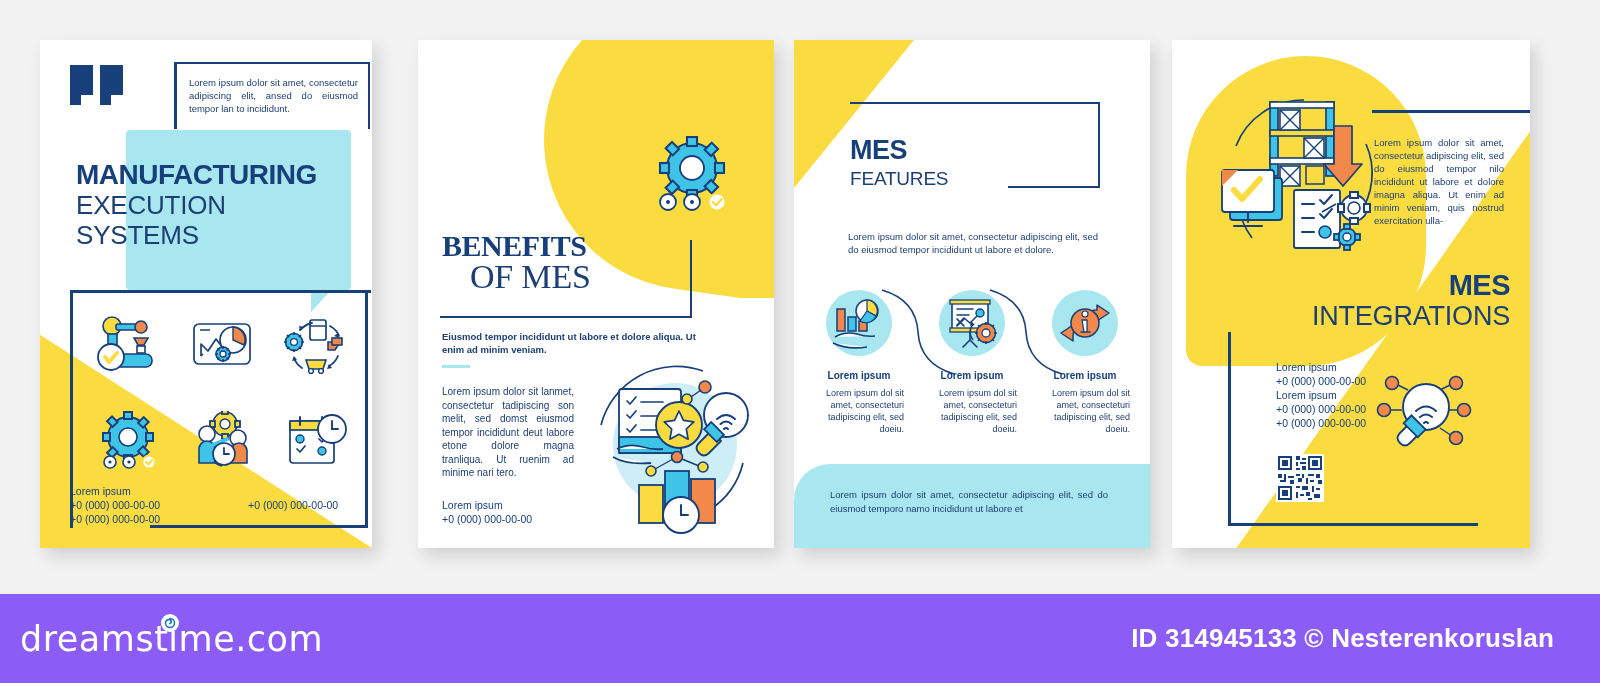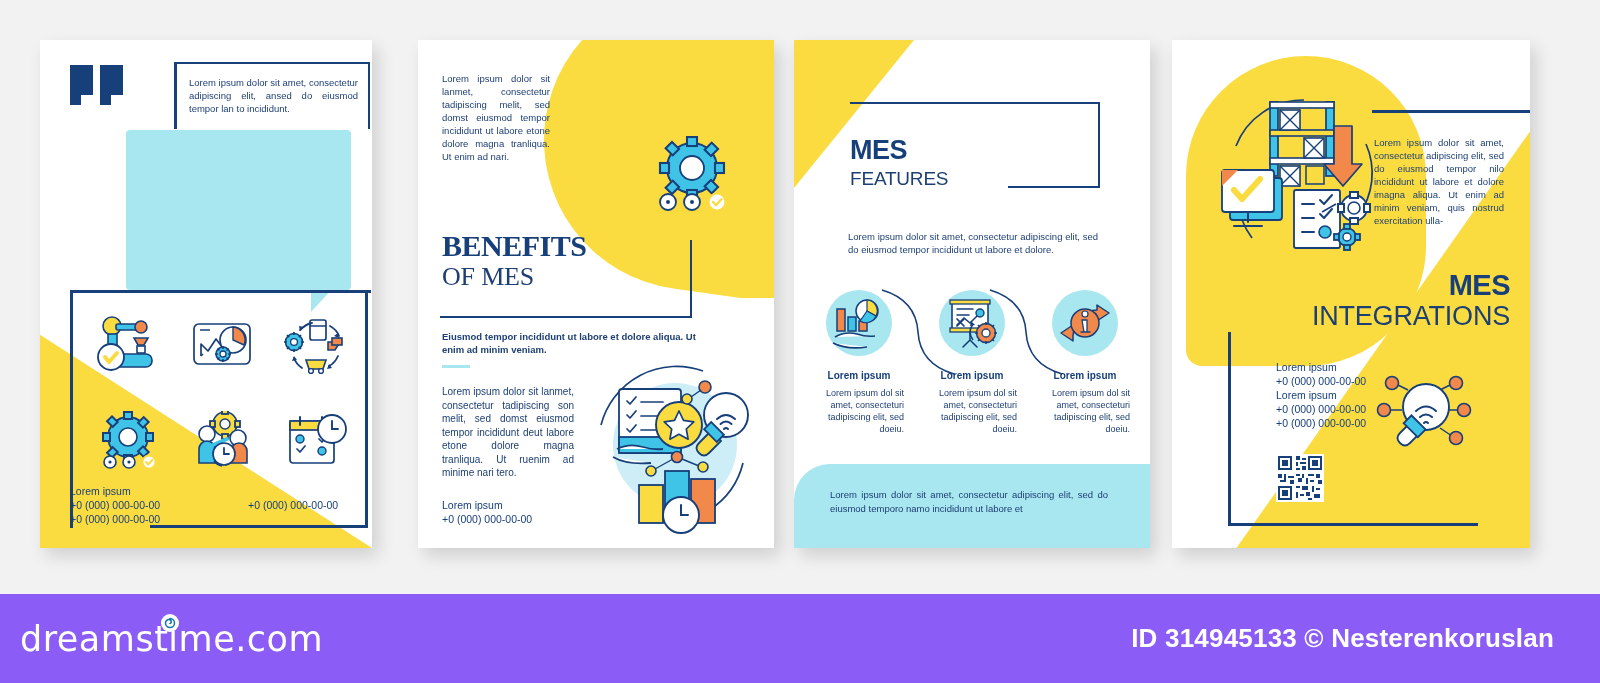--- a/index.html
+++ b/index.html
@@ -83,21 +83,21 @@
     align-items:center;justify-items:center;
   }
   .p1-contact-l{position:absolute;left:30px;bottom:22px;}
   .p1-contact-r{position:absolute;left:208px;bottom:36px;}
   .p2-yellow-wrap{position:absolute;right:0;top:0;width:232px;height:258px;overflow:hidden;}
   .p2-lorem{position:absolute;left:24px;top:32px;width:108px;}
   .p2-lorem .body-txt{font-size:9.5px;line-height:13px;}
   .p2-gear{position:absolute;right:38px;top:96px;}
   .p2-heading{position:absolute;left:24px;top:190px;font-family:Liberation Serif, serif;}
   .p2-heading .l1{font-size:30px;line-height:32px;}
-  .p2-heading .l2{font-size:26px;line-height:30px;}
+  .p2-heading .l2{font-size:34px;line-height:30px;margin-left:28px;}
   .p2-rule-r{position:absolute;left:272px;top:200px;width:2px;height:78px;background:#173f7a;}
   .p2-rule-b{position:absolute;left:22px;top:276px;width:252px;height:2px;background:#173f7a;}
   .p2-sub{position:absolute;left:24px;top:290px;width:258px;}
   .p2-sub .body-txt{font-size:9.5px;line-height:13px;text-align:left;}
   .p2-dash{position:absolute;left:24px;top:325px;width:28px;height:3px;background:#a8e6f0;}
   .p2-body{position:absolute;left:24px;top:345px;width:132px;}
   .p2-contact{position:absolute;left:24px;bottom:22px;}
   .p2-illus{position:absolute;right:6px;bottom:6px;}
 
   
@@ -188,20 +188,25 @@
         <i></i>
         <i></i>
       </div>
 
     <div class="p1-topbox">
       <div class="body-txt">Lorem ipsum dolor sit amet, consectetur adipiscing elit, ansed do eiusmod tempor lan to incididunt.</div>
     </div>
 
     <div class="p1-bubble"></div>
 
+    <div class="p1-heading">
+      <div class="l1 title-bold">MANUFACTURING</div>
+      <div class="l2 title-light">EXECUTION</div>
+      <div class="l3 title-light">SYSTEMS</div>
+    </div>
 
     <div class="p1-frame"></div>
     <div class="p1-frame-r"></div>
     <div class="p1-frame-b"></div>
 
     <div class="p1-icons">
 
       <svg width="70" height="60" viewBox="0 0 70 60">
         <circle cx="16" cy="10" r="9" fill="#fadc41" stroke="#173f7a" stroke-width="1.6"></circle>
         <rect x="12" y="18" width="9" height="14" fill="#3fc4e8" stroke="#173f7a" stroke-width="1.6"></rect>
@@ -320,23 +325,20 @@
 +0 (000) 000-00-00
 +0 (000) 000-00-00</div>
     <div class="contact p1-contact-r">+0 (000) 000-00-00</div>
   </div>
 
   <div class="panel" id="panel-2">
     <div class="p2-yellow-wrap">
       <div style="position:absolute;right:-70px;top:-50px;width:300px;height:300px;background:#fadc41;border-radius:50% 50% 4px 50%;transform:rotate(8deg);"></div>
     </div>
 
-    <div class="p2-lorem">
-      <div class="body-txt">Lorem ipsum dolor sit lanmet, consectetur tadipiscing melit, sed domst eiusmod tempor incididunt ut labore etone dolore magna tranliqua. Ut enim ad nari.</div>
-    </div>
 
     <div class="p2-gear">
       <svg width="86" height="78" viewBox="0 0 86 78">
         <g transform="translate(10,2)">
           <circle cx="32" cy="30" r="25" fill="#3fc4e8" stroke="#173f7a" stroke-width="2"></circle>
           <circle cx="32" cy="30" r="12" fill="#fff" stroke="#173f7a" stroke-width="1.8"></circle>
           <g stroke="#173f7a" stroke-width="2.1" fill="#3fc4e8">
             <rect x="27" y="-1" width="10" height="9"></rect>
               <rect x="27" y="52" width="10" height="9"></rect>
             <rect x="0" y="25" width="9" height="10"></rect>

